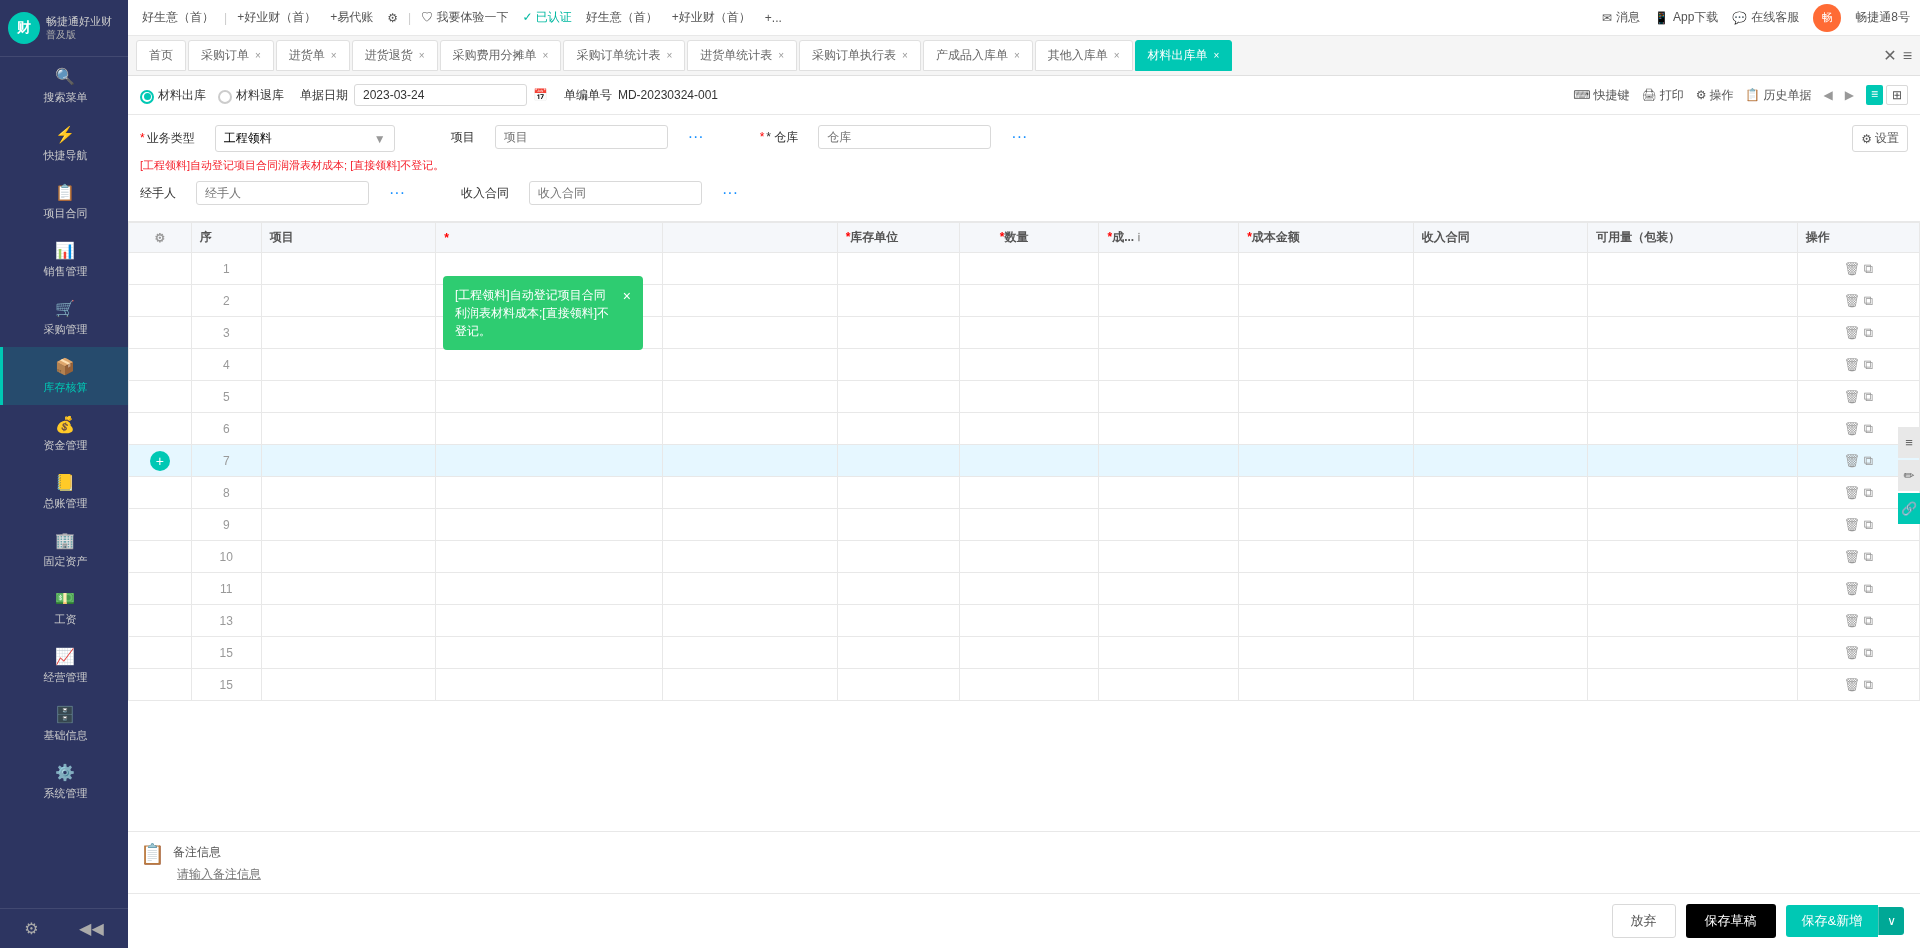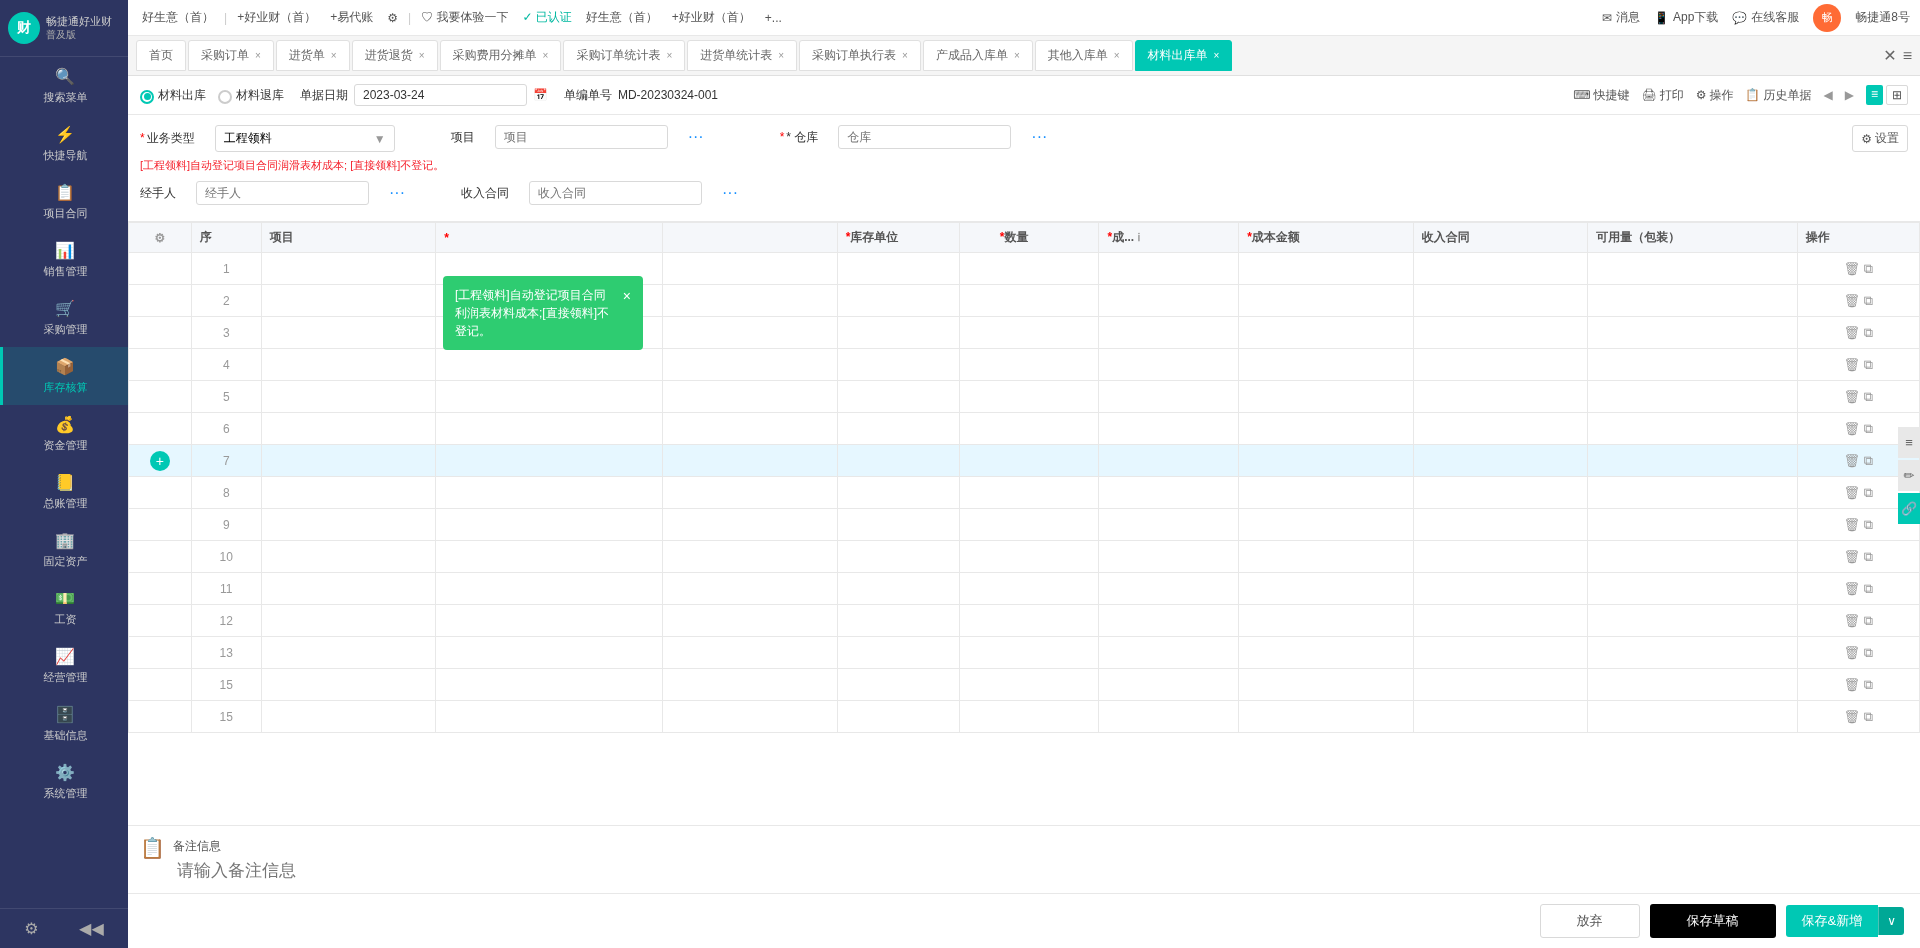--- a/index.html
+++ b/index.html
@@ -91,26 +91,26 @@
     .col-cost { width: 80px; }
     .col-cost-amt { width: 100px; }
     .col-income { width: 100px; }
     .col-available { width: 120px; }
     .col-action { width: 70px; }
     .info-icon { color: #999; cursor: pointer; font-size: 11px; }
 
     
     .footer-note { padding: 8px 12px; display: flex; align-items: flex-start; gap: 8px; border-top: 1px solid #e8e8e8; }
     .note-icon { color: #00c8b4; font-size: 20px; margin-top: 2px; }
-    .note-input { flex: 1; border: none; outline: none; font-size: 17px; color: #999; padding: 4px; }
+    .note-input { flex: 1; border: none; outline: none; font-size: 12px; color: #999; padding: 4px; text-decoration: underline; }
     .note-label { font-size: 12px; color: #555; white-space: nowrap; padding-top: 4px; }
 
     
     .action-bar { padding: 10px 16px; display: flex; justify-content: flex-end; gap: 10px; border-top: 1px solid #e8e8e8; background: #fff; }
-    .btn { padding: 7px 36px; border-radius: 3px; font-size: 13px; cursor: pointer; border: 1px solid transparent; }
+    .btn { padding: 7px 18px; border-radius: 3px; font-size: 13px; cursor: pointer; border: 1px solid transparent; }
     .btn-default { background: #fff; border-color: #d9d9d9; color: #555; }
     .btn-primary { background: #000000; color: #fff; }
     .btn-split { display: flex; align-items: center; }
     .btn-split-main { background: #00c8b4; color: #fff; padding: 7px 16px; border-radius: 3px 0 0 3px; cursor: pointer; font-size: 13px; }
     .btn-split-arrow { background: #00a896; color: #fff; padding: 7px 8px; border-radius: 0 3px 3px 0; cursor: pointer; border-left: 1px solid rgba(255,255,255,0.3); }
 
     .gear-btn { display: inline-flex; align-items: center; justify-content: center; cursor: pointer; color: #555; }
   </style>
 </head>
 <body>
@@ -320,21 +320,21 @@
           <div class="form-select" style="min-width:180px;">
             <span>工程领料</span>
             <span class="form-select-arrow">▼</span>
           </div>
         </div>
         <div class="form-field" style="margin-left:40px;">
           <span class="form-label">项目</span>
           <input class="form-input" type="text" placeholder="项目" style="">
           <span class="form-dots">···</span>
         </div>
-        <div class="form-field" style="margin-left:60px;">
+        <div class="form-field" style="margin-left:40px;">
           <span class="form-label required">* 仓库</span>
           <input class="form-input" type="text" placeholder="仓库" style="">
           <span class="form-dots">···</span>
         </div>
         <div class="settings-btn">
           <span>⚙</span>
           <span>设置</span>
         </div>
       </div>
       <div class="form-hint">[工程领料]自动登记项目合同润滑表材成本; [直接领料]不登记。</div>
@@ -563,37 +563,20 @@
       <td></td>
       <td></td>
       <td></td>
       <td class="action-cell">
         <span class="action-icon">🗑</span>
         <span class="action-icon">⧉</span>
       </td>
     </tr>
             <tr>
       <td class="col-settings action-cell"></td>
-      <td class="row-num">12</td>
-      <td></td>
-      <td></td>
-      <td></td>
-      <td></td>
-      <td></td>
-      <td></td>
-      <td></td>
-      <td></td>
-      <td></td>
-      <td class="action-cell">
-        <span class="action-icon">🗑</span>
-        <span class="action-icon">⧉</span>
-      </td>
-    </tr>
-            <tr>
-      <td class="col-settings action-cell"></td>
       <td class="row-num">13</td>
       <td></td>
       <td></td>
       <td></td>
       <td></td>
       <td></td>
       <td></td>
       <td></td>
       <td></td>
       <td></td>

